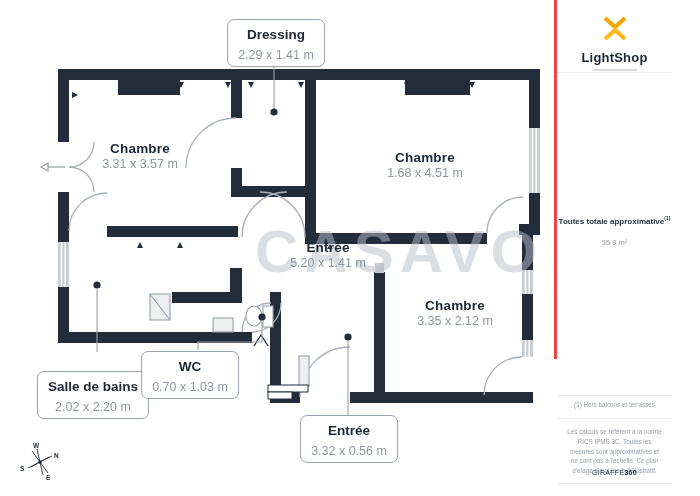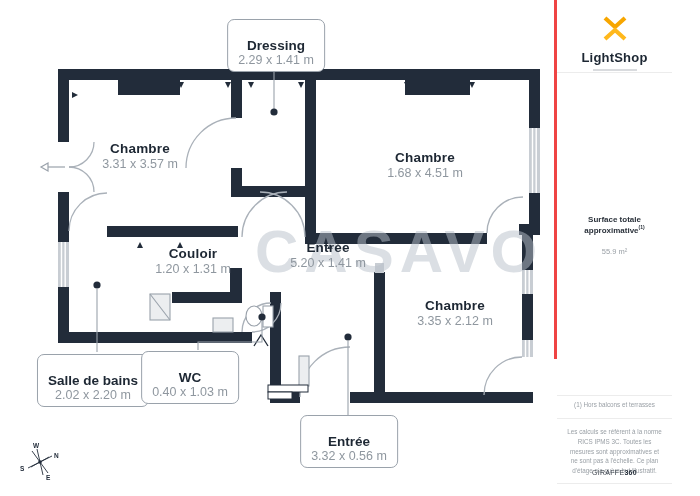--- a/index.html
+++ b/index.html
@@ -4,23 +4,23 @@
 <style>
   html,body{margin:0;padding:0;background:#ffffff;}
   #stage{position:relative;width:700px;height:496px;background:#ffffff;overflow:hidden;
          font-family:"Liberation Sans",sans-serif;}
   
   #plan{position:absolute;left:0;top:0;width:585px;height:496px;}
   .room-label{position:absolute;transform:translateX(-50%);text-align:center;white-space:nowrap;}
   .room-label .rn{font-size:13.5px;font-weight:bold;color:#1d2733;letter-spacing:.2px;}
   .room-label .rd{font-size:12.5px;color:#8f979f;margin-top:1px;}
   .callout{position:absolute;transform:translateX(-50%);background:#ffffff;border:1.5px solid #9aa2ab;
-           border-radius:7px;padding:18px 10px 4px 10px;text-align:center;white-space:nowrap;z-index:5;}
+           border-radius:7px;padding:7px 10px 4px 10px;text-align:center;white-space:nowrap;z-index:5;}
   .callout .rn{font-size:13.5px;font-weight:bold;color:#1d2733;}
-  .callout .rd{font-size:12.5px;color:#8f979f;margin-top:0;}
+  .callout .rd{font-size:12.5px;color:#8f979f;margin-top:6px;}
   
   #sidebar{position:absolute;left:554px;top:0;width:115px;height:359px;background:#ffffff;
            border-left:3px solid #ef4444;}
   .divider{position:absolute;left:0;width:100%;height:1px;background:#ececec;}
   #brand{position:absolute;top:14px;left:0;width:100%;text-align:center;}
   #brand .bname{font-size:13px;font-weight:bold;color:#1d2733;letter-spacing:.2px;margin-top:2px;}
   #brand .tagline{width:44px;height:2px;background:#d9dbde;margin:4px auto 0 auto;}
   #surface{position:absolute;top:215px;left:0;width:100%;text-align:center;}
   #surface .slabel{font-size:8px;font-weight:bold;color:#2a313a;}
   #surface .slabel sup{font-size:5px;}
@@ -167,65 +167,61 @@
 
     
     <div class="room-label" style="left:140px;top:141px;">
       <div class="rn">Chambre</div>
       <div class="rd">3.31 x 3.57 m</div>
     </div>
     <div class="room-label" style="left:425px;top:150px;">
       <div class="rn">Chambre</div>
       <div class="rd">1.68 x 4.51 m</div>
     </div>
-    <div class="room-label" style="left:193px;top:246px;">
-      <div class="rn">Couloir</div>
-      <div class="rd">1.20 x 1.31 m</div>
-    </div>
     <div class="room-label" style="left:328px;top:240px;">
       <div class="rn">Entrée</div>
       <div class="rd">5.20 x 1.41 m</div>
     </div>
     <div class="room-label" style="left:455px;top:298px;">
       <div class="rn">Chambre</div>
       <div class="rd">3.35 x 2.12 m</div>
     </div>
 
     
     <div class="callout" style="left:276px;top:19px;">
       <div class="rn">Dressing</div>
       <div class="rd">2.29 x 1.41 m</div>
     </div>
-    <div class="callout" style="left:93px;top:354px;">
+    <div class="callout" style="left:93px;top:371px;">
       <div class="rn">Salle de bains</div>
       <div class="rd">2.02 x 2.20 m</div>
     </div>
     <div class="callout" style="left:190px;top:351px;">
       <div class="rn">WC</div>
-      <div class="rd">0.40 x 1.03 m</div>
+      <div class="rd">0.70 x 1.03 m</div>
     </div>
     <div class="callout" style="left:349px;top:415px;">
       <div class="rn">Entrée</div>
       <div class="rd">3.32 x 0.56 m</div>
     </div>
   </div>
 
   <div id="sidebar">
     <div id="brand">
       <svg width="32" height="30" viewBox="0 0 32 30">
         <path d="M6,4 L16,13 L26,4" stroke="#F7A600" stroke-width="4.2" fill="none"></path>
         <path d="M6,25 L16,16 L26,25" stroke="#FFB81C" stroke-width="4.2" fill="none"></path>
       </svg>
       <div class="bname">LightShop</div>
       <div class="tagline"></div>
     </div>
     <div class="divider" style="top:72px;"></div>
 
     <div id="surface">
-      <div class="slabel"><span>Surface totale approximative</span><sup>(1)</sup></div>
+      <div class="slabel"><span>Toutes totale approximative</span><sup>(1)</sup></div>
       <div class="svalue">55.9 m²</div>
     </div>
 
     <div class="divider" style="top:395px;"></div>
     <div id="footnote">(1) Hors balcons et terrasses</div>
     <div class="divider" style="top:418px;"></div>
     <div id="disclaimer">Les calculs se réfèrent à la norme RICS IPMS 3C. Toutes les mesures sont approximatives et ne sont pas à l'échelle. Ce plan d'étage n'a qu'un but illustratif.</div>
     <div id="provider"><span>GIRAFFE</span><span class="p360">360</span></div>
     <div class="divider" style="top:483px;"></div>
   </div>

